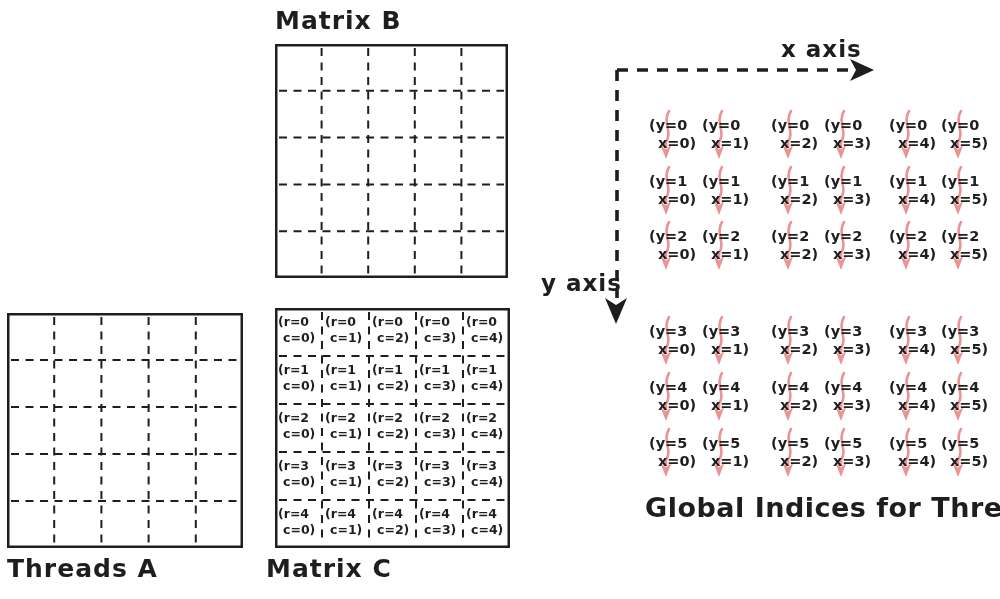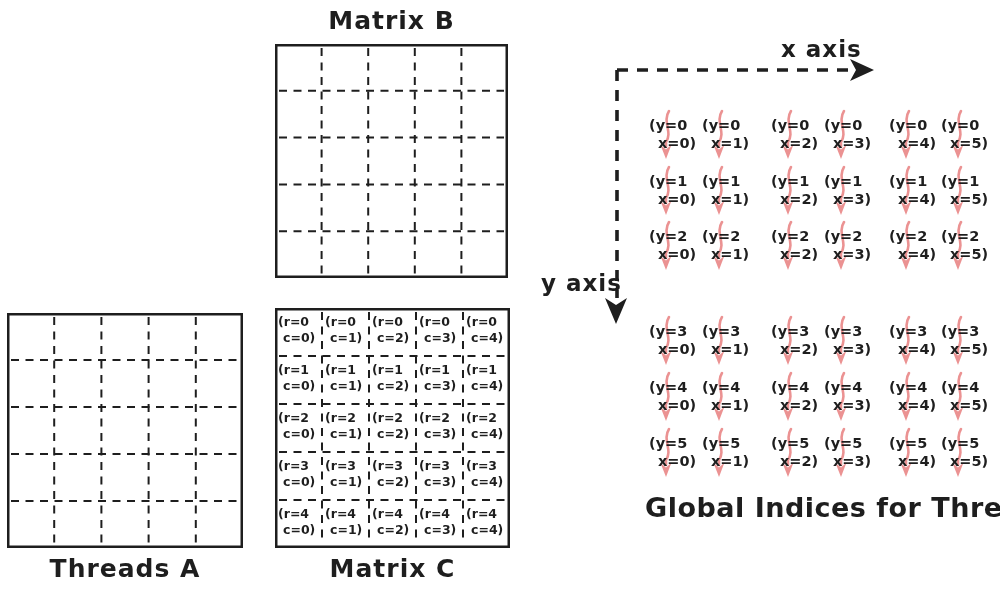--- a/index.html
+++ b/index.html
@@ -2,21 +2,21 @@
 <html style="--ink: #1e1e1e;"><head>
 <meta charset="utf-8">
 <style>
   html,body{margin:0;padding:0;background:#ffffff;}
   .canvas{
     position:relative;width:1000px;height:599px;background:#ffffff;overflow:hidden;
     font-family:"DejaVu Sans","Liberation Sans",sans-serif;color:var(--ink,#1e1e1e);
   }
   .abs{position:absolute;}
   .mtitle{
-    position:absolute;text-align:center;font-size:25px;font-weight:600;
+    position:absolute;font-size:25px;font-weight:600;
     letter-spacing:1px;white-space:nowrap;
   }
   .axis-label{
     position:absolute;font-size:23px;font-weight:600;letter-spacing:1px;white-space:nowrap;
   }
   .big-title{
     position:absolute;font-size:27px;font-weight:600;letter-spacing:0.5px;white-space:nowrap;
   }
   svg.grid{position:absolute;overflow:visible;}
   
@@ -95,21 +95,21 @@
       <div class="mc-cell" style="left: 50px; top: 150px;"><span class="l1">(r=3</span><span class="l2">c=1)</span></div>
       <div class="mc-cell" style="left: 97px; top: 150px;"><span class="l1">(r=3</span><span class="l2">c=2)</span></div>
       <div class="mc-cell" style="left: 144px; top: 150px;"><span class="l1">(r=3</span><span class="l2">c=3)</span></div>
       <div class="mc-cell" style="left: 191px; top: 150px;"><span class="l1">(r=3</span><span class="l2">c=4)</span></div>
       <div class="mc-cell" style="left: 3px; top: 198px;"><span class="l1">(r=4</span><span class="l2">c=0)</span></div>
       <div class="mc-cell" style="left: 50px; top: 198px;"><span class="l1">(r=4</span><span class="l2">c=1)</span></div>
       <div class="mc-cell" style="left: 97px; top: 198px;"><span class="l1">(r=4</span><span class="l2">c=2)</span></div>
       <div class="mc-cell" style="left: 144px; top: 198px;"><span class="l1">(r=4</span><span class="l2">c=3)</span></div>
       <div class="mc-cell" style="left: 191px; top: 198px;"><span class="l1">(r=4</span><span class="l2">c=4)</span></div>
     </div>
-  <div class="mtitle" style="left:275px;top:554px;width:235px;">Matrix C</div>
+  <div class="mtitle" style="left:266px;top:554px;width:235px;">Matrix C</div>
 
   <svg class="axes-overlay" width="1000" height="599">
     <path d="M617 70 H852" fill="none" stroke="#1e1e1e" stroke-width="3.6" stroke-dasharray="11 9"></path>
     <polygon points="874,70 850,59 856,70 850,81" fill="#1e1e1e"></polygon>
     <path d="M617 70 V298" fill="none" stroke="#1e1e1e" stroke-width="3.6" stroke-dasharray="11 9"></path>
     <polygon points="616,324 605,298 616,305 627,298" fill="#1e1e1e"></polygon>
   </svg>
   <div class="axis-label" style="left:781px;top:36px;">x axis</div>
   <div class="axis-label" style="left:541px;top:270px;">y axis</div>
 

